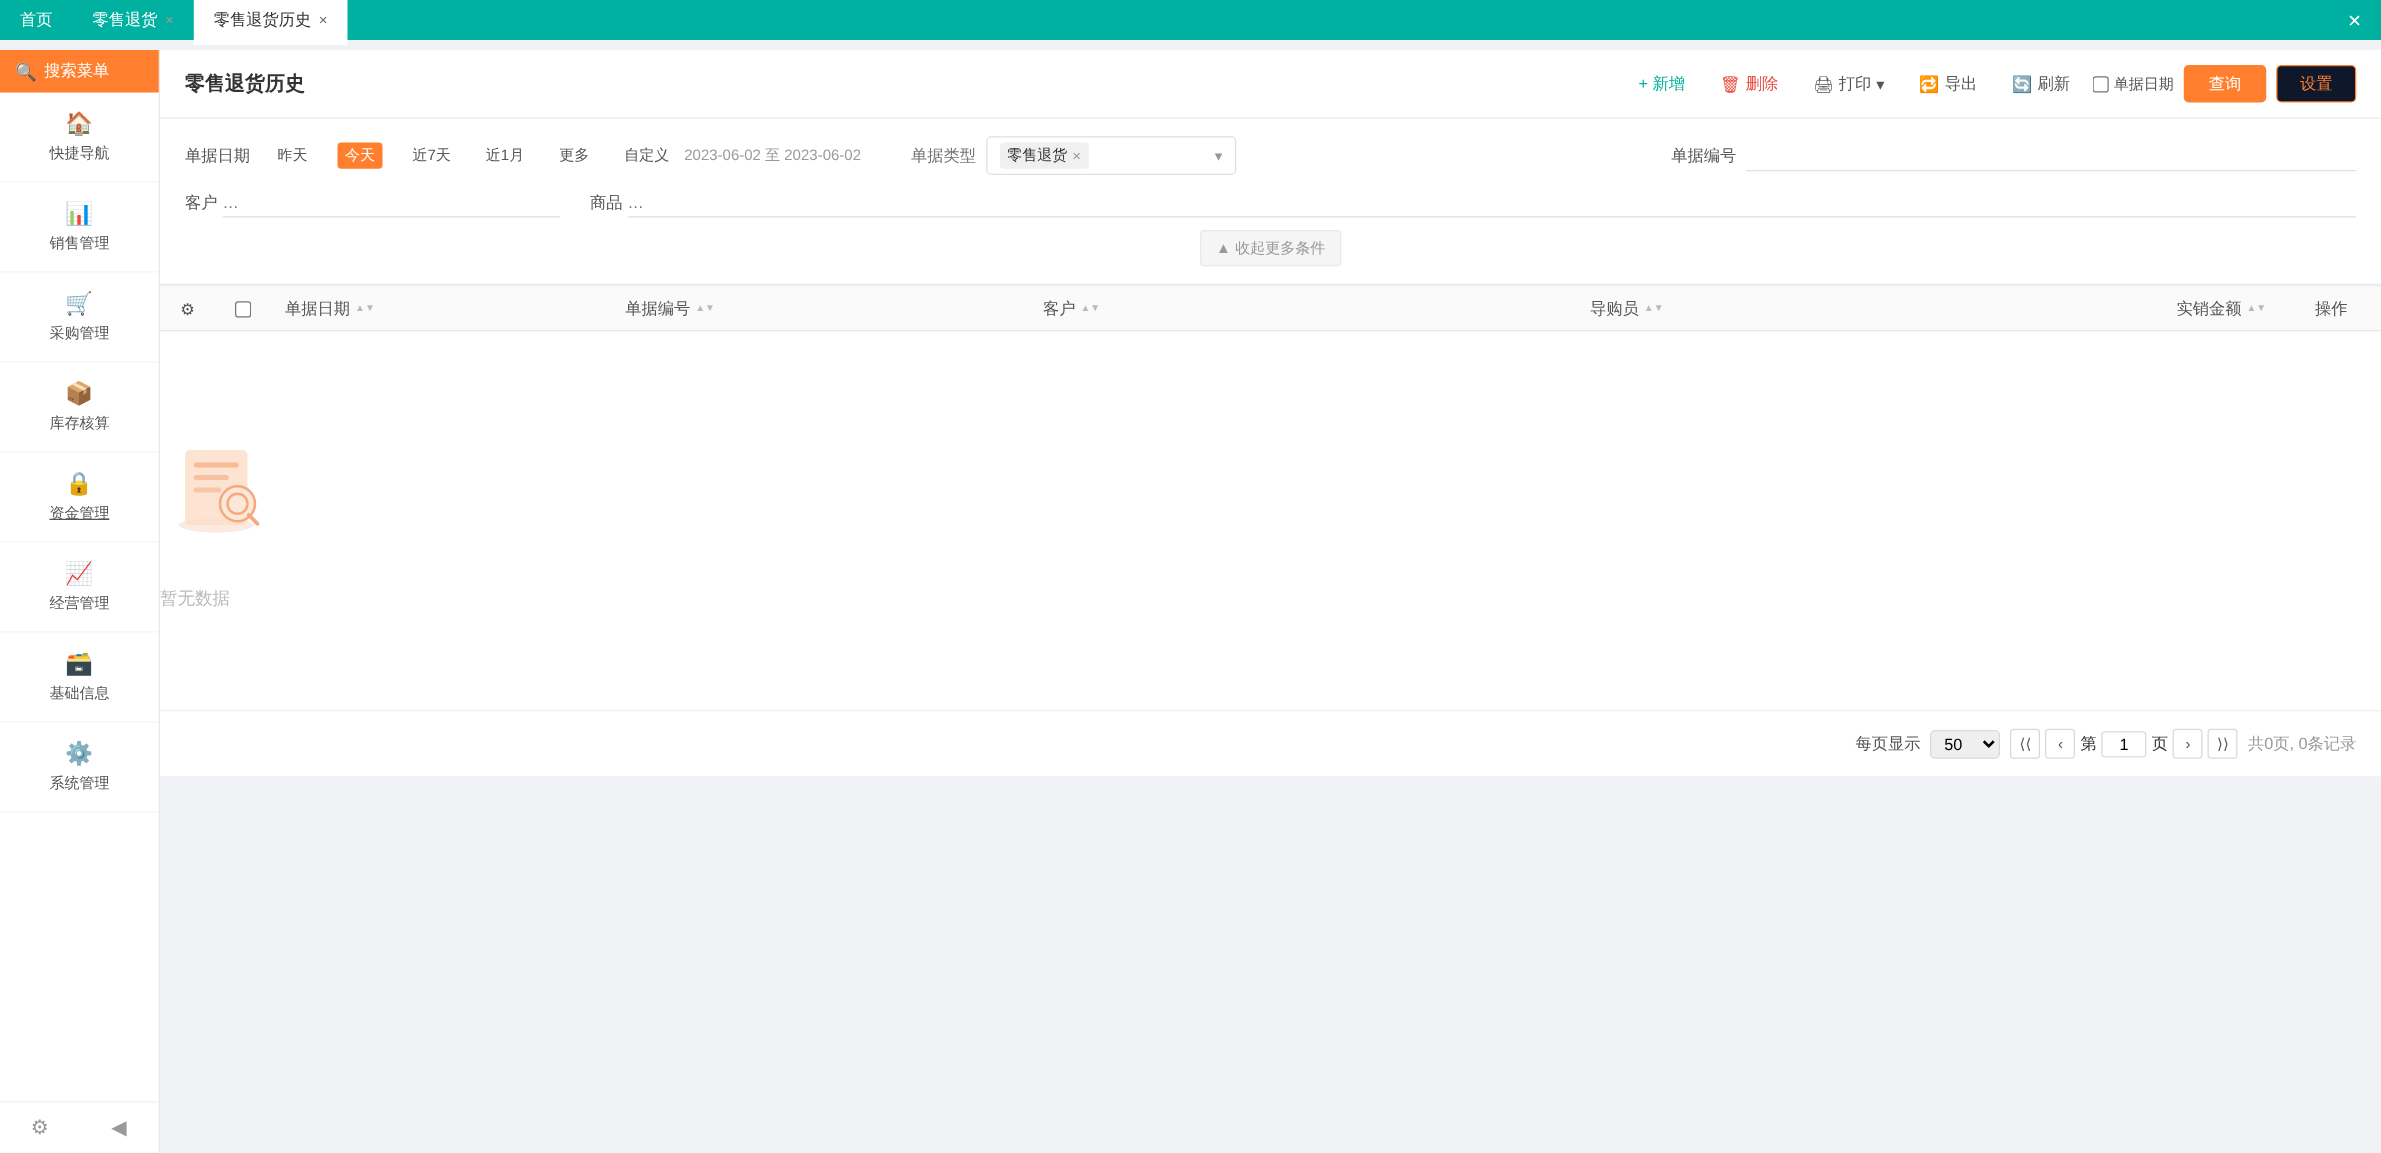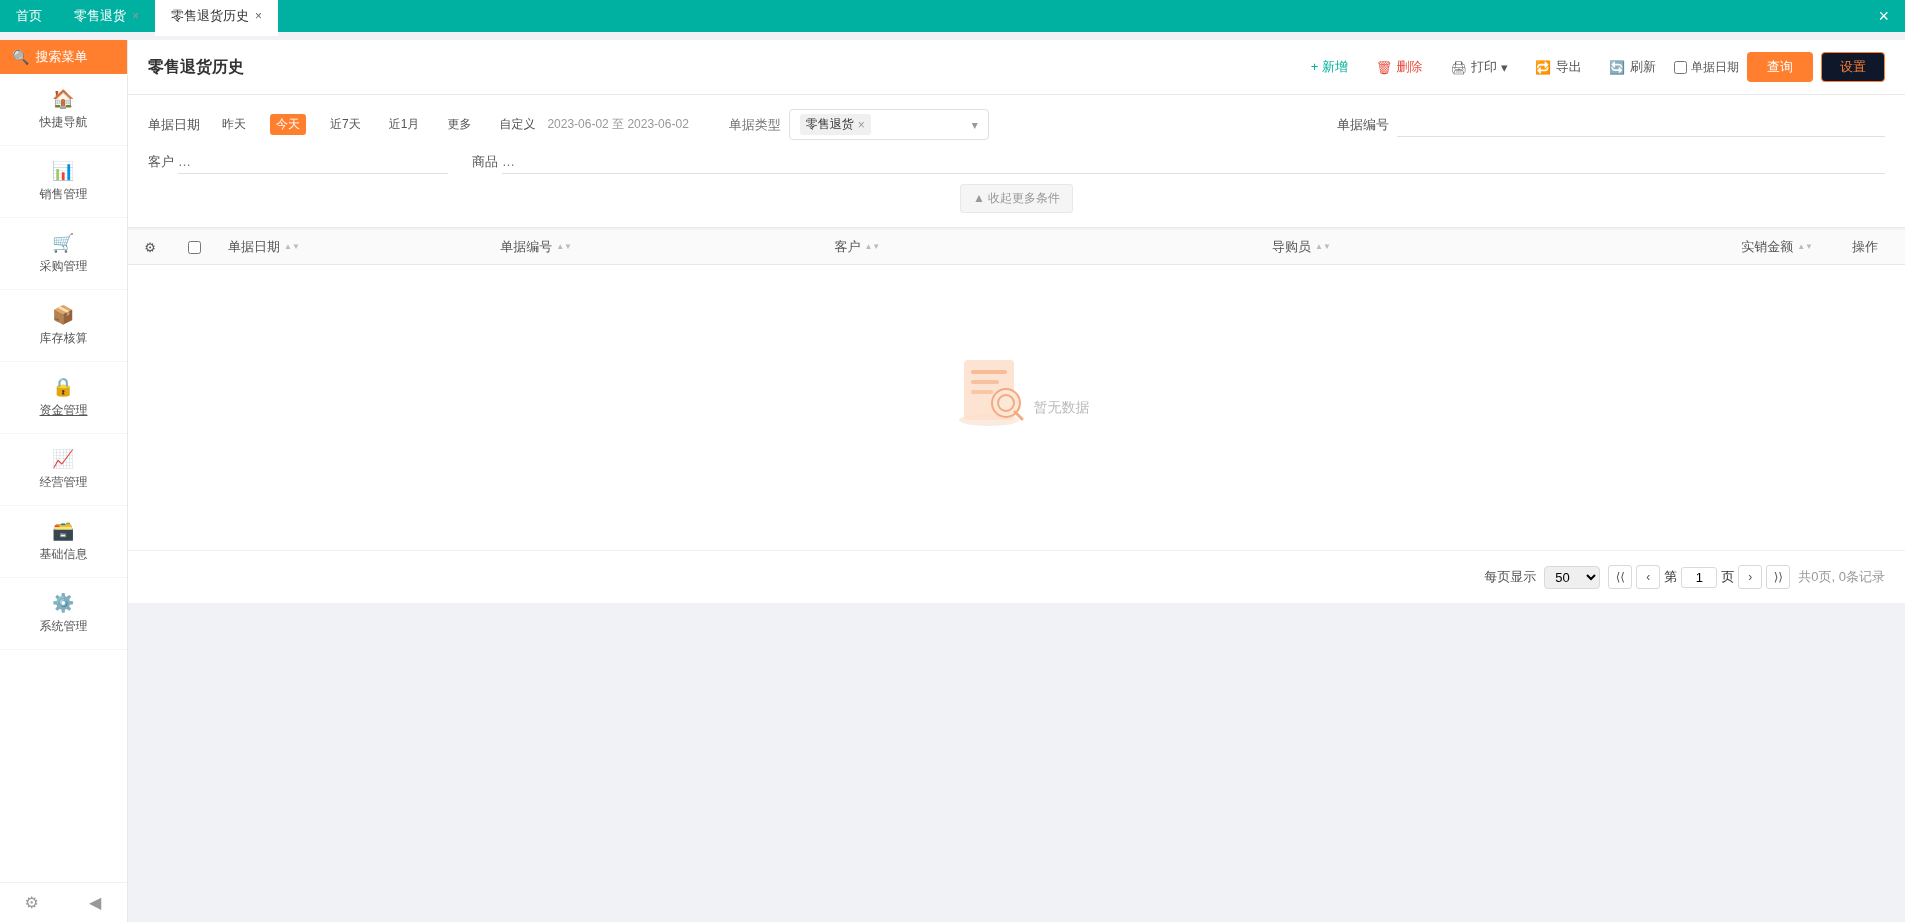--- a/index.html
+++ b/index.html
@@ -363,22 +363,22 @@
     .col-number { flex: 1.5; min-width: 140px; }
     .col-customer { flex: 2; min-width: 160px; }
     .col-guide { flex: 1.5; min-width: 130px; }
     .col-amount { flex: 1; min-width: 100px; justify-content: flex-end; }
     .col-action { width: 80px; justify-content: center; }
     .col-settings { width: 44px; justify-content: center; }
 
     
     .empty-state {
       display: flex;
-      flex-direction: row;
-      align-items: center;
+      flex-direction: column;
+      align-items: flex-start;
       justify-content: center;
       padding: 80px 0;
       color: #bbb;
     }
     .empty-icon {
       font-size: 80px;
       margin-bottom: 16px;
     }
     .empty-text {
       font-size: 14px;

